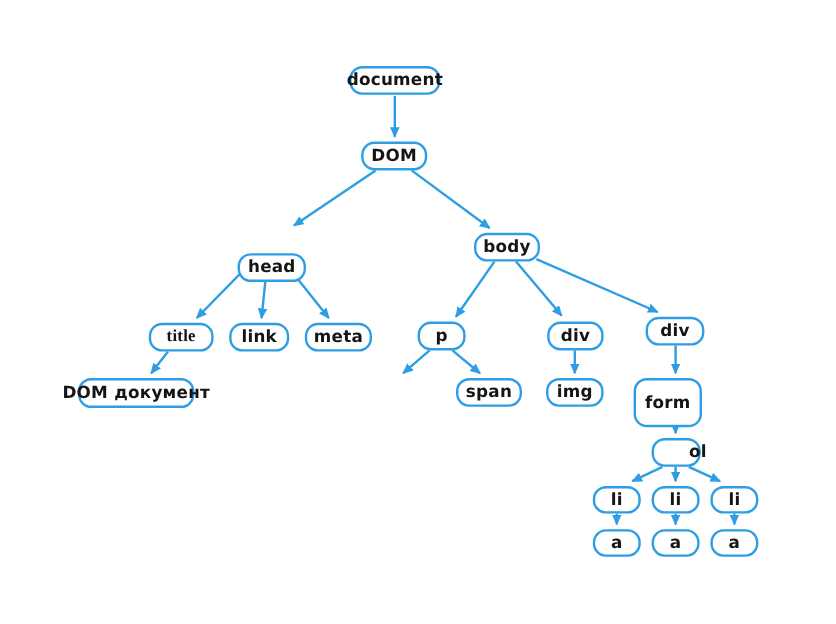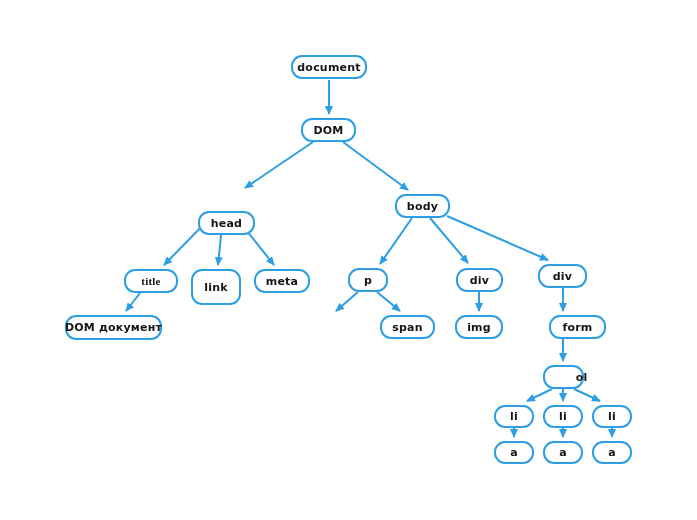--- a/index.html
+++ b/index.html
@@ -23,21 +23,21 @@
   }
   .edges marker path { fill: var(--accent); }
   .node {
     position: absolute;
     background: #fff;
     border: 2px solid var(--accent);
     border-radius: 11px;
     display: flex;
     align-items: center;
     justify-content: center;
-    font-size: 11px;
+    font-size: 14px;
     font-weight: bold;
     letter-spacing: 0.2px;
     color: var(--text);
     white-space: nowrap;
   }
 </style>
 </head>
 <body>
 
 <div class="canvas">
@@ -69,29 +69,29 @@
     <line x1="514" y1="428" x2="514" y2="437" marker-end="url(#arrow)"></line>
     <line x1="563" y1="428" x2="563" y2="437" marker-end="url(#arrow)"></line>
     <line x1="612" y1="428" x2="612" y2="437" marker-end="url(#arrow)"></line>
   </svg>
 
   <div class="node" style="left:291px; top:55px;  width:76px; height:24px;">document</div>
   <div class="node" style="left:301px; top:118px; width:55px; height:24px;">DOM</div>
   <div class="node" style="left:198px; top:192px; width:57px; height:24px;margin-top:19px;">head</div>
   <div class="node" style="left:395px; top:194px; width:55px; height:24px;">body</div>
   <div class="node" style="left:124px; top:269px; width:54px; height:24px;font-family:Liberation Serif, serif;">title</div>
-  <div class="node" style="left:191px; top:269px; width:50px; height:36px;">link</div>
+  <div class="node" style="left:191px; top:269px; width:50px; height:24px;">link</div>
   <div class="node" style="left:254px; top:269px; width:56px; height:24px;">meta</div>
   <div class="node" style="left:65px;  top:315px; width:97px; height:25px;">DOM документ</div>
   <div class="node" style="left:348px; top:268px; width:40px; height:24px;">p</div>
   <div class="node" style="left:380px; top:315px; width:55px; height:24px;">span</div>
   <div class="node" style="left:456px; top:268px; width:47px; height:24px;">div</div>
   <div class="node" style="left:455px; top:315px; width:48px; height:24px;">img</div>
   <div class="node" style="left:538px; top:264px; width:49px; height:24px;">div</div>
-  <div class="node" style="left:549px; top:315px; width:57px; height:24px;">form</div>
+  <div class="node" style="left:528px; top:315px; width:57px; height:41px;">form</div>
   <div class="node" style="left:543px; top:365px; width:41px; height:24px;padding-left:36px;">ol</div>
   <div class="node" style="left:494px; top:405px; width:40px; height:23px;">li</div>
   <div class="node" style="left:543px; top:405px; width:40px; height:23px;">li</div>
   <div class="node" style="left:592px; top:405px; width:40px; height:23px;">li</div>
   <div class="node" style="left:494px; top:441px; width:40px; height:23px;">a</div>
   <div class="node" style="left:543px; top:441px; width:40px; height:23px;">a</div>
   <div class="node" style="left:592px; top:441px; width:40px; height:23px;">a</div>
 
 </div>
 

